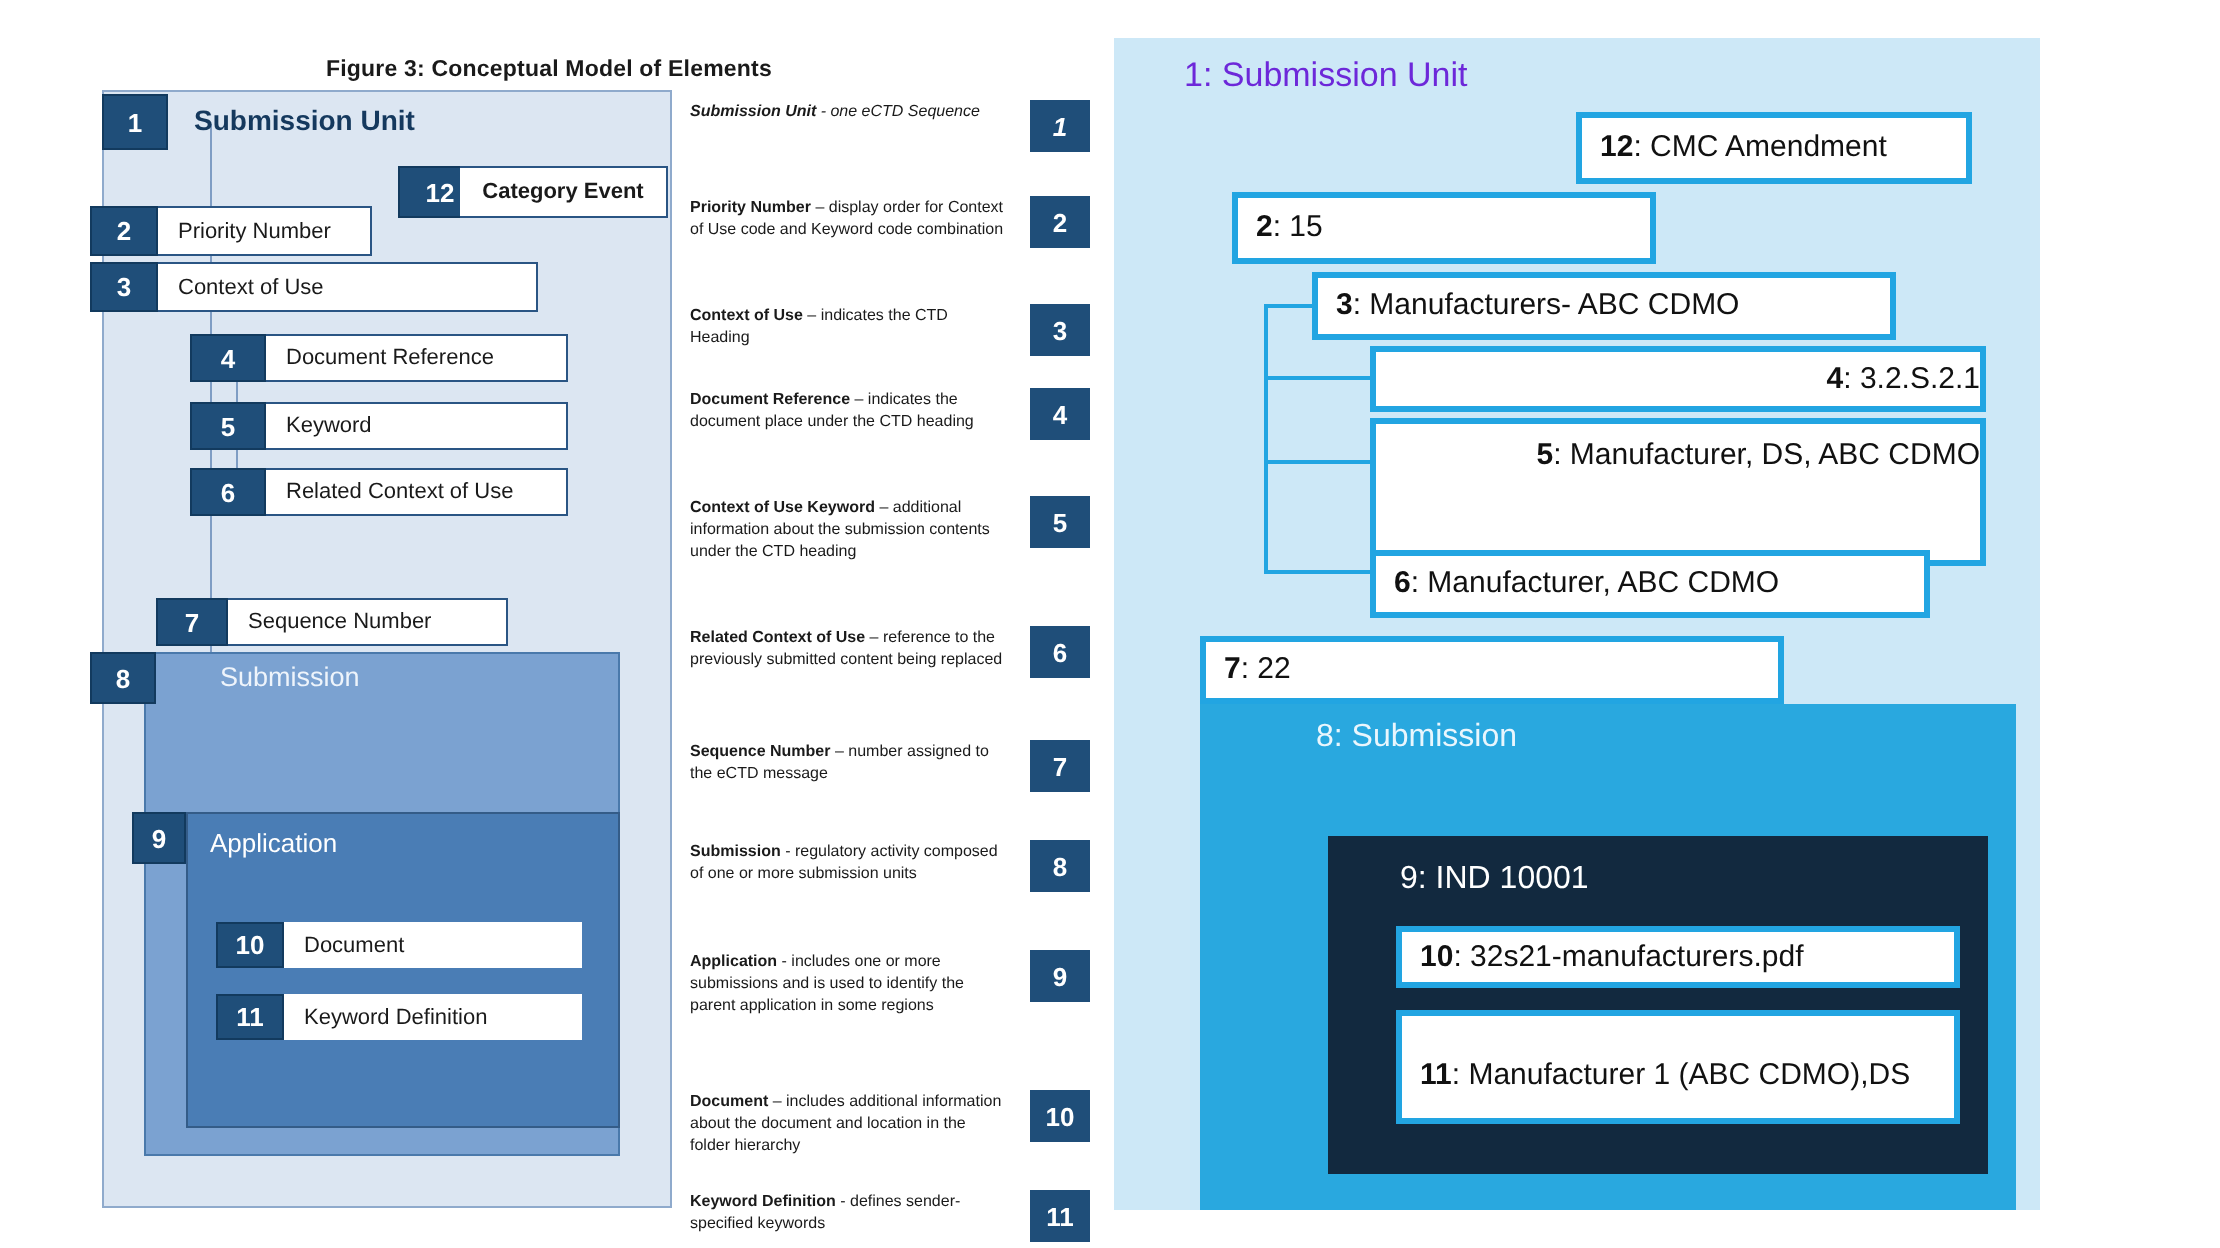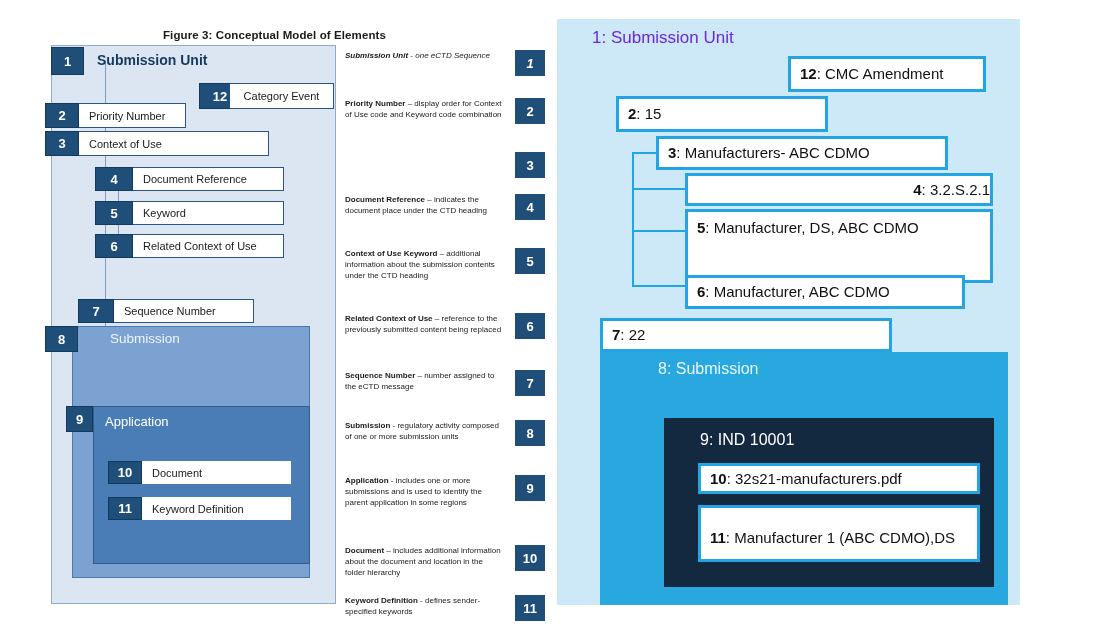--- a/index.html
+++ b/index.html
@@ -60,21 +60,21 @@
     font-size:13.5px;color:#ffffff;
   }
 
   
   #n1{left:51px;top:47px;width:283px;height:28px;}
   #n1 .num{width:33px;}
   #n1 .body{background:transparent;color:#15395e;font-size:14px;font-weight:bold;padding-top:5px;}
 
   #n12{left:199px;top:83px;width:135px;height:26px;}
   #n12 .num{width:42px;font-size:13px;}
-  #n12 .lbl{left:31px;justify-content:center;padding-left:0;}
+  #n12 .lbl{left:31px;justify-content:center;padding-left:0;font-weight:bold;}
 
   #n2{left:45px;top:103px;width:141px;height:25px;}
   #n3{left:45px;top:131px;width:224px;height:25px;}
 
   #n4{left:95px;top:167px;width:189px;height:24px;}
   #n5{left:95px;top:201px;width:189px;height:24px;}
   #n6{left:95px;top:234px;width:189px;height:24px;}
   #n4 .num,#n5 .num,#n6 .num{width:38px;}
   #n4 .lbl,#n5 .lbl,#n6 .lbl{left:38px;}
 
@@ -137,21 +137,21 @@
     display:flex;align-items:center;
     padding-left:9px;
     line-height:20px;
   }
   .ebox b{font-weight:bold;}
 
   #e12{left:772px;top:56px;width:198px;height:36px;margin-left:16px;}
   #e2 {left:616px;top:96px;width:212px;height:36px;}
   #e3 {left:656px;top:136px;width:292px;height:34px;}
   #e4 {left:685px;top:173px;width:308px;height:33px;justify-content:flex-end;}
-  #e5 {left:685px;top:209px;width:308px;height:74px;align-items:flex-start;padding-top:6px;}
+  #e5 {left:685px;top:209px;width:308px;height:74px;align-items:flex-start;padding-top:6px;justify-content:flex-end;}
   #e6 {left:685px;top:275px;width:280px;height:34px;}
   #e7 {left:600px;top:318px;width:292px;height:34px;}
 
   
   .ebrk{background:#22a5e2;position:absolute;}
   #eb-v{left:632px;top:152px;width:2.4px;height:135px;}
   #eb-h3{left:632px;top:152px;width:26px;height:2.4px;}
   #eb-h4{left:632px;top:188px;width:55px;height:2.4px;}
   #eb-h5{left:632px;top:230px;width:55px;height:2.4px;}
   #eb-h6{left:632px;top:285px;width:55px;height:2.4px;}
@@ -246,20 +246,21 @@
 <div class="abs" id="legend">
     <div class="leg-row" style="position: absolute; left: 0px; top: 0px; width: 200px; font-style: italic;">
       <div class="leg-txt"><b>Submission Unit</b><span> - one eCTD Sequence</span></div>
       <div class="leg-chip">1</div>
     </div>
     <div class="leg-row" style="position: absolute; left: 0px; top: 48px; width: 200px;">
       <div class="leg-txt"><b>Priority Number</b><span> – display order for Context of Use code and Keyword code combination</span></div>
       <div class="leg-chip">2</div>
     </div>
     <div class="leg-row" style="position: absolute; left: 0px; top: 102px; width: 200px;">
+      <div class="leg-txt"><b>Context of Use</b><span> – indicates the CTD Heading</span></div>
       <div class="leg-chip">3</div>
     </div>
     <div class="leg-row" style="position: absolute; left: 0px; top: 144px; width: 200px;">
       <div class="leg-txt"><b>Document Reference</b><span> – indicates the document place under the CTD heading</span></div>
       <div class="leg-chip">4</div>
     </div>
     <div class="leg-row" style="position: absolute; left: 0px; top: 198px; width: 200px;">
       <div class="leg-txt"><b>Context of Use Keyword</b><span> – additional information about the submission contents under the CTD heading</span></div>
       <div class="leg-chip">5</div>
     </div>

